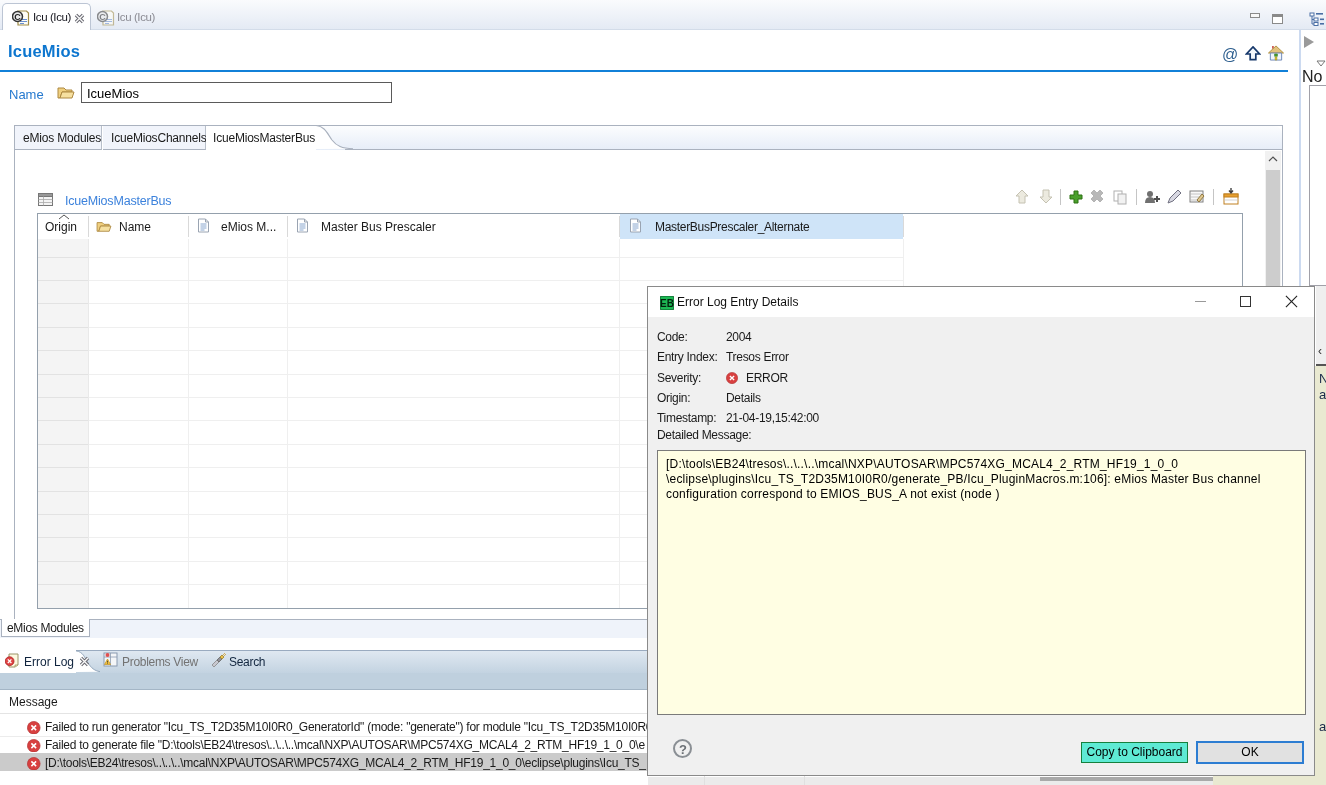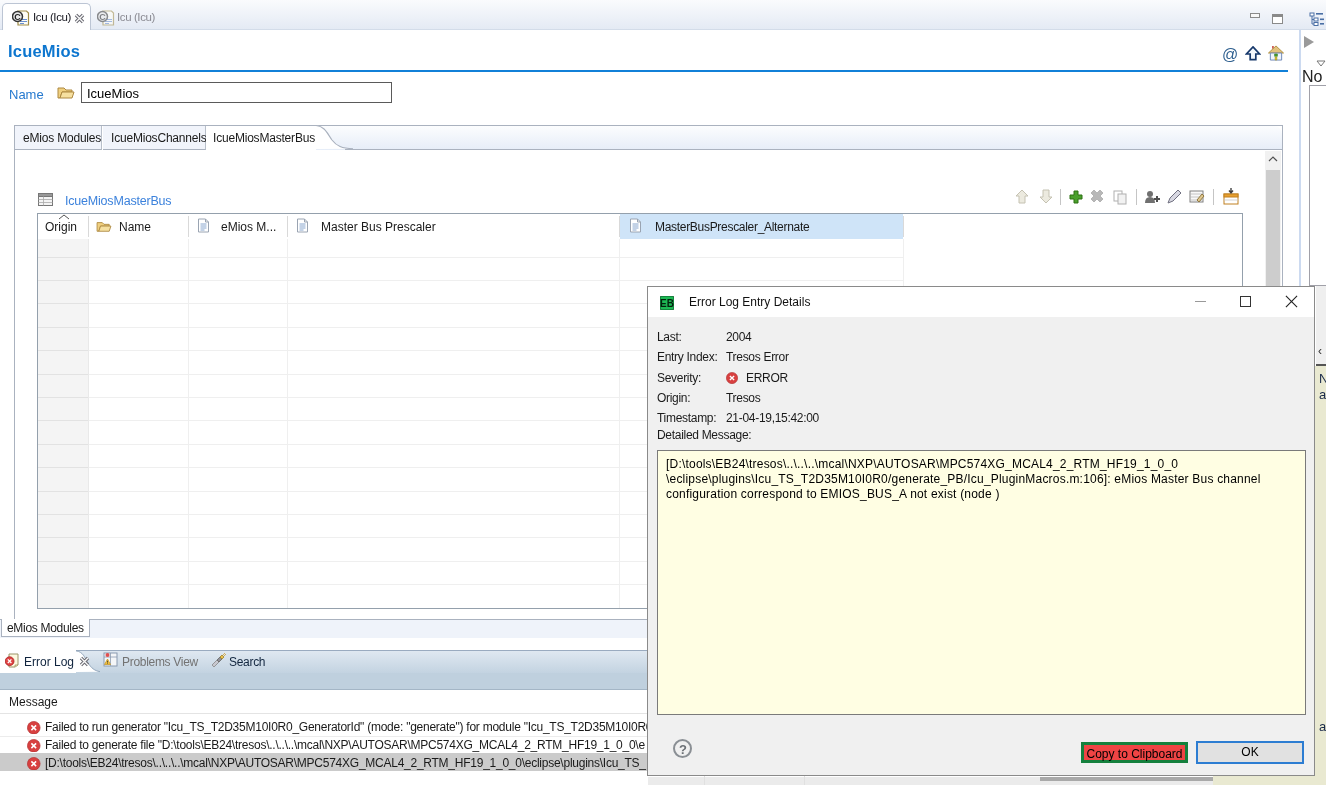--- a/index.html
+++ b/index.html
@@ -302,53 +302,53 @@
 
 <div class="abs" id="dialog" style="left:647px;top:286px;width:668px;height:490px;background:#f0f0f0;
   border:1px solid #8a8a8a;">
 
   <div class="abs" style="left:0;top:0;width:666px;height:30px;background:#fff;"></div>
   <div class="abs" id="ebicon" style="left:12px;top:9px;"><svg width="14" height="14" viewBox="0 0 14 14">
           <rect x="0" y="0" width="14" height="14" rx="2" fill="#1db954"></rect>
           <rect x="0" y="0" width="14" height="14" rx="2" fill="none" stroke="#0a5a28" stroke-width="1"></rect>
           <text x="7" y="11" font-size="10" font-weight="bold" text-anchor="middle" fill="#03210d" font-family="Liberation Sans">EB</text>
         </svg></div>
-  <div class="abs" style="left:29px;top:8px;font-size:12px;color:#111;margin-left:12px;">Error Log Entry Details</div>
+  <div class="abs" style="left:29px;top:8px;font-size:12px;color:#111;">Error Log Entry Details</div>
   <div class="abs" style="left:547px;top:14px;width:11px;height:1px;background:#999;"></div>
   <div class="abs" style="left:592px;top:9px;width:11px;height:11px;border:1px solid #333;"></div>
   <svg class="abs" style="left:637px;top:8px;" width="13" height="13" viewBox="0 0 14 14">
         <path d="M1 1 L13 13 M13 1 L1 13" stroke="#222" stroke-width="1.2"></path>
       </svg>
 
-  <div class="abs t12 dl" style="left:9px;top:43px;">Last:</div>
+  <div class="abs t12 dl" style="left:9px;top:43px;">Code:</div>
   <div class="abs t12 dl" style="left:78px;top:43px;">2004</div>
   <div class="abs t12 dl" style="left:9px;top:63px;">Entry Index:</div>
   <div class="abs t12 dl" style="left:78px;top:63px;">Tresos Error</div>
   <div class="abs t12 dl" style="left:9px;top:84px;">Severity:</div>
   <div class="abs" id="sevicon" style="left:78px;top:83px;"><svg width="12" height="12" viewBox="0 0 16 16">
           <circle cx="8" cy="8" r="7.5" fill="#d84040"></circle>
           <circle cx="8" cy="8" r="7.5" fill="none" stroke="#b03030" stroke-width="0.8"></circle>
           <path d="M5.2 5.2 L10.8 10.8 M10.8 5.2 L5.2 10.8" stroke="#fff" stroke-width="1.8"></path>
         </svg></div>
   <div class="abs t12 dl" style="left:98px;top:84px;">ERROR</div>
   <div class="abs t12 dl" style="left:9px;top:104px;">Origin:</div>
-  <div class="abs t12 dl" style="left:78px;top:104px;">Tresos</div>
+  <div class="abs t12 dl" style="left:78px;top:104px;">Details</div>
   <div class="abs t12 dl" style="left:9px;top:124px;">Timestamp:</div>
   <div class="abs t12 dl" style="left:78px;top:124px;">21-04-19,15:42:00</div>
   <div class="abs t12 dl" style="left:9px;top:141px;">Detailed Message:</div>
 
   <div class="abs" style="left:9px;top:163px;width:649px;height:265px;background:#fffee3;border:1px solid #7a7a7a;
     font-size:12px;color:#000;line-height:15px;padding:6px 0 0 8px;letter-spacing:0.2px;">
     [D:\tools\EB24\tresos\..\..\..\mcal\NXP\AUTOSAR\MPC574XG_MCAL4_2_RTM_HF19_1_0_0<br>
     \eclipse\plugins\Icu_TS_T2D35M10I0R0/generate_PB/Icu_PluginMacros.m:106]: eMios Master Bus channel<br>
     configuration correspond to EMIOS_BUS_A not exist (node )
   </div>
 
   <div class="abs" style="left:25px;top:452px;width:19px;height:19px;border:2px solid #8a8f94;border-radius:50%;"></div>
   <div class="abs" style="left:31px;top:455px;font-size:13px;color:#6a6f74;font-weight:bold;">?</div>
 
-  <div class="abs" style="left:433px;top:455px;width:107px;height:21px;background:#ef4444;border:3px solid #15803d;
+  <div class="abs" style="left:433px;top:455px;width:107px;height:21px;background:#5eead4;border:1px solid #15803d;
     font-size:12px;color:#000;text-align:center;line-height:19px;">Copy to Clipboard</div>
   <div class="abs" style="left:548px;top:454px;width:108px;height:23px;background:#e1e1e1;border:2px solid #2d7dd2;
     font-size:12px;color:#000;text-align:center;line-height:19px;">OK</div>
 </div>
 
 </div>
 
 </body></html>

